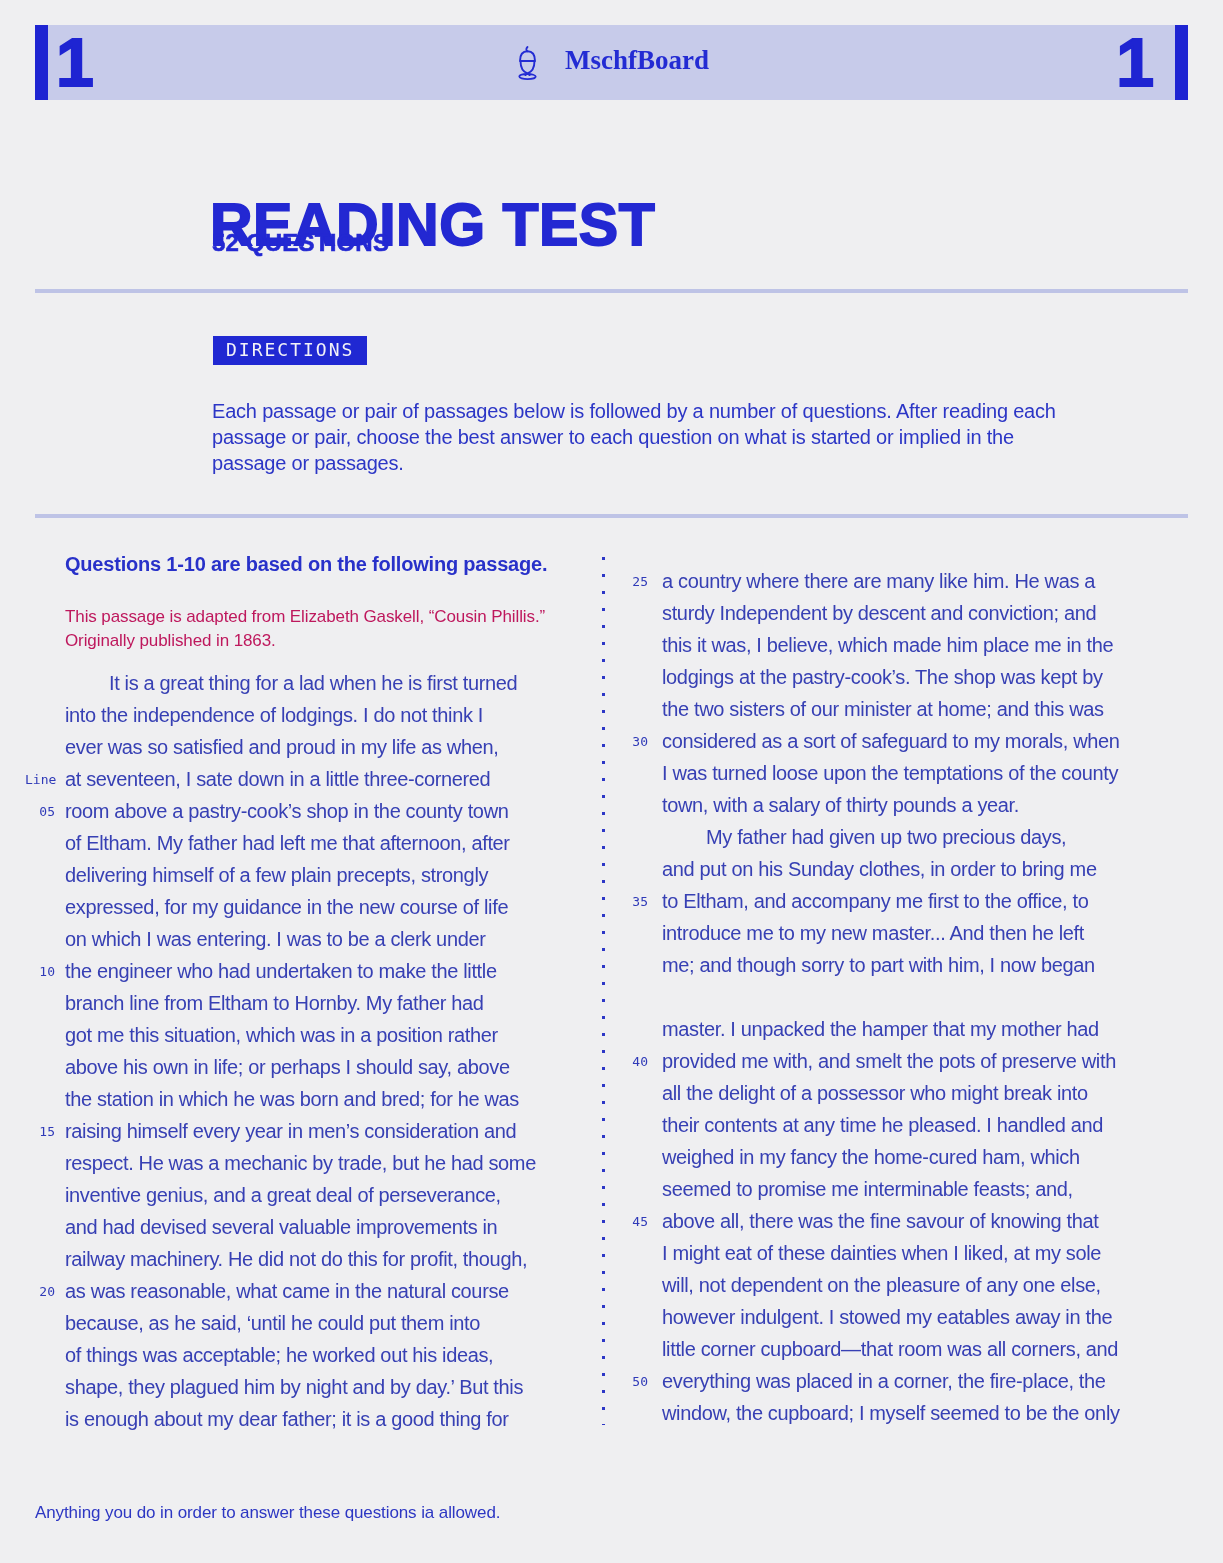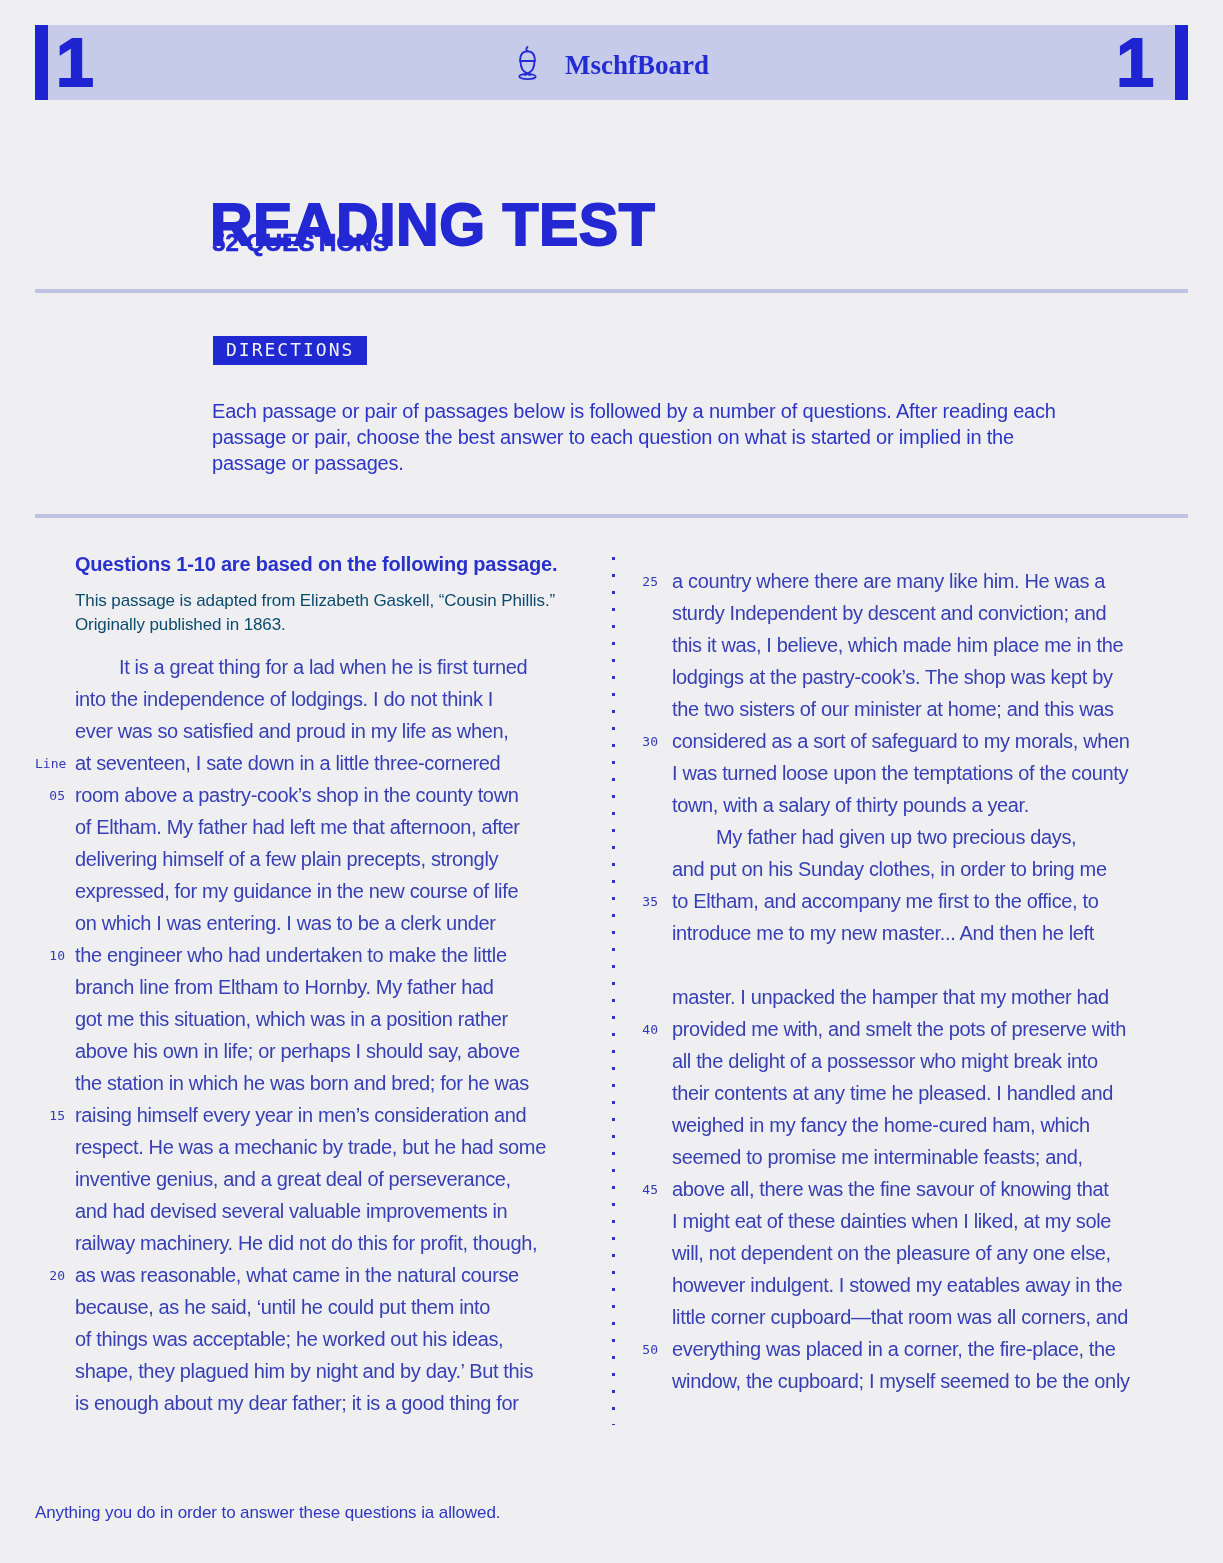--- a/index.html
+++ b/index.html
@@ -22,21 +22,21 @@
   .band .bar.right { right:0; }
   .page-num {
     position:absolute; top:50%; transform:translateY(-52%);
     font-size:68px; font-weight:900; line-height:1; color:#1e24d2;
     -webkit-text-stroke:2px #1e24d2; letter-spacing:-2px;
   }
   .page-num.left { left:21px; }
   .page-num.right { right:36px; }
   .logo {
     position:absolute; top:50%; left:50%; transform:translate(-50%,-50%);
-    display:flex; align-items:flex-end; gap:25px;
+    display:flex; align-items:flex-start; gap:25px;
   }
   .logo svg { display:block; }
   .logo-text {
     font-family:"Liberation Serif", serif;
     font-weight:700; font-size:27px; color:#232bd3; letter-spacing:0;
   }
   
   .title {
     position:absolute; top:155px; left:210px;
     font-size:59px; line-height:1; font-weight:900; color:#2328d2;
@@ -58,36 +58,36 @@
     font-size:18px; letter-spacing:2px;
     padding:3px 13px 5px 13px;
     text-align:right;
   }
   .dir-body {
     position:absolute; top:398px; left:212px; width:860px;
     font-size:20px; line-height:26px; color:#2c36c6; letter-spacing:-0.2px;
   }
   
   .passage {
-    position:absolute; top:551px; left:35px; right:35px;
+    position:absolute; top:551px; left:25px; right:35px;
     display:flex; align-items:flex-start;
   }
   .col-left { width:577px; flex:none; }
   .col-divider {
     width:3px; flex:none; height:868px; margin-top:6px;
     background:repeating-linear-gradient(to bottom,#2c36c6 0 3px,transparent 3px 17px);
   }
   .col-right { flex:1; min-width:0; }
   .p-heading {
     padding-left:40px; font-size:20px; font-weight:700; color:#2831c9;
     letter-spacing:-0.2px; line-height:26px; white-space:nowrap;
   }
   .p-source {
-    padding-left:40px; margin-top:12px; width:540px;
-    font-size:17px; line-height:24px; color:#0c4a6e; letter-spacing:-0.1px;
+    padding-left:40px; margin-top:28px; width:540px;
+    font-size:17px; line-height:24px; color:#be185d; letter-spacing:-0.1px;
   }
   .p-lines { margin-top:14px; }
   .pline { display:flex; height:32px; }
   .pline .ln {
     flex:none; width:40px; padding-right:10px; text-align:right;
     font-family:"DejaVu Sans Mono", monospace; font-size:13px;
     line-height:34px; color:#2f3ab8;
   }
   .col-right .pline .ln { width:57px; padding-right:14px; }
   .pline .lt {
@@ -284,20 +284,24 @@
           <div class="pline">
             <span class="ln">35</span>
             <span class="lt">to Eltham, and accompany me first to the office, to</span>
           </div>
           <div class="pline">
             <span class="ln"></span>
             <span class="lt">introduce me to my new master... And then he left</span>
           </div>
           <div class="pline">
             <span class="ln"></span>
+            <span class="lt">me; and though sorry to part with him, I now began</span>
+          </div>
+          <div class="pline">
+            <span class="ln"></span>
           </div>
           <div class="pline">
             <span class="ln"></span>
             <span class="lt">master. I unpacked the hamper that my mother had</span>
           </div>
           <div class="pline">
             <span class="ln">40</span>
             <span class="lt">provided me with, and smelt the pots of preserve with</span>
           </div>
           <div class="pline">

